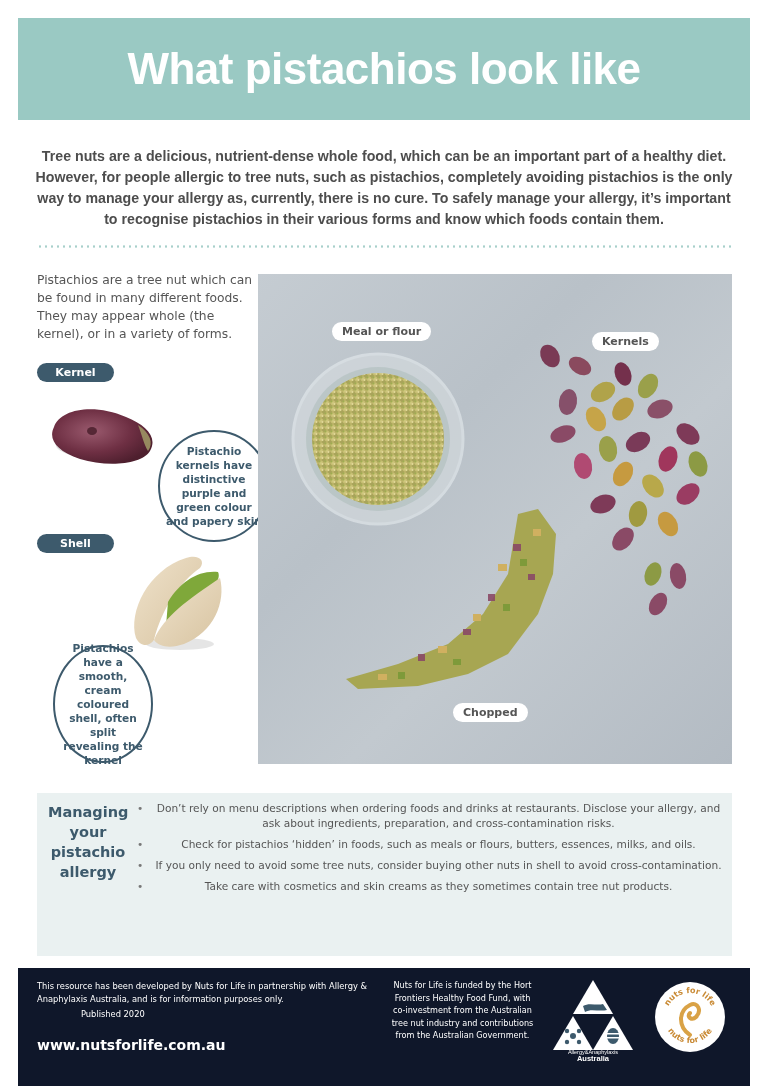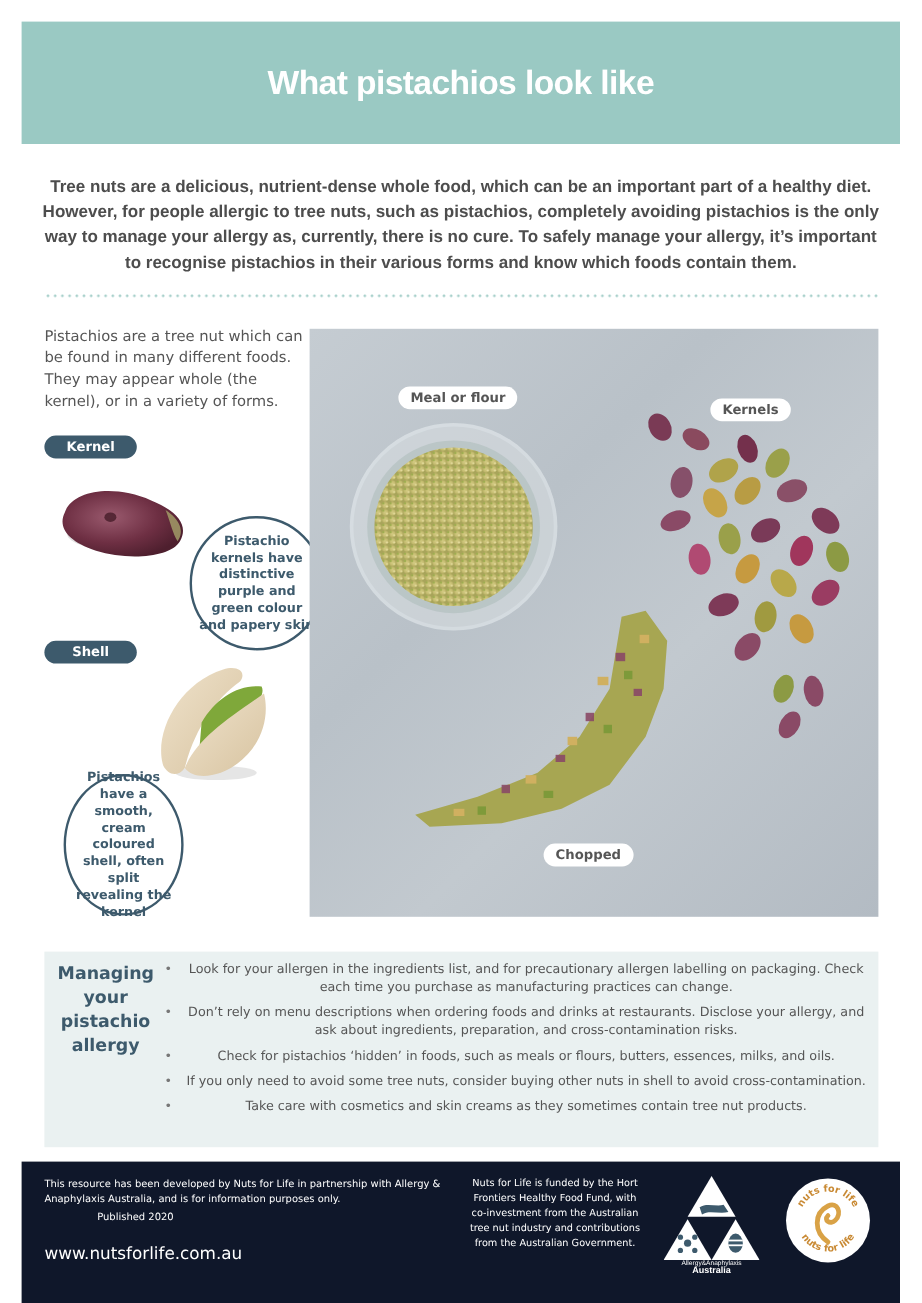--- a/index.html
+++ b/index.html
@@ -1,20 +1,20 @@
 <!DOCTYPE html>
 <html><head>
   <meta charset="utf-8">
   <style>
     * { box-sizing: border-box; margin: 0; padding: 0; }
     html, body { width: 768px; height: 1086px; background: #ffffff; overflow: hidden; }
     body { position: relative; font-family: "DejaVu Sans", "Liberation Sans", sans-serif; color: #4a4a4a; }
 
     .header { position: absolute; left: 18px; top: 18px; width: 732px; height: 102px; background: #9ac9c3; display: flex; align-items: center; justify-content: center; }
-    .header h1 { color: #ffffff; font-family: "Liberation Sans", sans-serif; font-weight: bold; font-size: 28px; letter-spacing: -0.5px; }
+    .header h1 { color: #ffffff; font-family: "Liberation Sans", sans-serif; font-weight: bold; font-size: 44px; letter-spacing: -0.5px; }
 
     .intro { position: absolute; left: 30px; top: 146px; width: 708px; text-align: center; font-family: Liberation Sans, sans-serif; font-weight: bold; font-size: 14.2px; line-height: 21px; color: #4d4d4d; }
 
     .dots { position: absolute; left: 37px; top: 245px; width: 695px; height: 3px; background-image: radial-gradient(circle, #a8d0cb 1px, transparent 1.3px); background-size: 6px 3px; background-repeat: repeat-x; }
 
     .left-text { position: absolute; left: 37px; top: 271px; width: 220px; font-size: 12.3px; line-height: 18px; color: #555555; }
 
     .pill-dark { position: absolute; left: 37px; width: 77px; height: 19px; border-radius: 10px; background: #3d5a6c; color: #ffffff; font-size: 11px; font-weight: bold; display: flex; align-items: center; justify-content: center; }
 
     .callout { position: absolute; border: 2px solid #3d5a6c; border-radius: 50%; background: #ffffff; display: flex; align-items: center; justify-content: center; text-align: center; color: #3d5a6c; font-weight: bold; font-size: 10.6px; line-height: 14px; padding: 6px; }
@@ -29,21 +29,21 @@
 
     .manage { position: absolute; left: 37px; top: 793px; width: 695px; height: 163px; background: #eaf1f1; text-align: center; }
     .manage h2 { position: absolute; left: 11px; top: 9px; width: 80px; font-size: 14.5px; line-height: 20px; font-weight: bold; color: #3d5a6c; }
     .manage ul { position: absolute; left: 100px; top: 8px; width: 590px; list-style: none; font-size: 10.6px; line-height: 15px; color: #555555; }
     .manage li { position: relative; padding-left: 13px; margin-bottom: 6px; }
     .manage li::before { content: "\2022"; position: absolute; left: 0; top: 0; color: #777; }
 
     .footer { position: absolute; left: 18px; top: 968px; width: 732px; height: 125px; background: #0f172a; color: #ffffff; }
     .footer .dev { position: absolute; left: 19px; top: 12px; width: 330px; font-size: 8.3px; line-height: 13px; }
     .footer .pub { position: absolute; left: 19px; top: 41px; font-size: 8.3px; margin-left: 44px; }
-    .footer .url { position: absolute; left: 19px; top: 69px; font-size: 14px; font-weight: normal; }
+    .footer .url { position: absolute; left: 19px; top: 69px; font-size: 14px; font-weight: bold; }
     .footer .fund { position: absolute; left: 372px; top: 11px; width: 145px; text-align: center; font-size: 8.1px; line-height: 12.5px; }
     .footer .aaa { position: absolute; left: 535px; top: 8px; width: 80px; height: 86px; }
     .footer .nfl { position: absolute; left: 636px; top: 13px; width: 72px; height: 72px; }
   </style>
 </head>
 <body>
 
 <div class="header">
   <h1>What pistachios look like</h1>
 </div>
@@ -163,21 +163,20 @@
   </svg>
 
   <div class="pill-light" style="left:74px; top:48px;">Meal or flour</div>
   <div class="pill-light" style="left:334px; top:58px;">Kernels</div>
   <div class="pill-light" style="left:195px; top:429px;">Chopped</div>
 </div>
 
 <div class="manage">
   <h2>Managing your pistachio allergy</h2>
   <ul>
-    <li>Look for your allergen in the ingredients list, and for precautionary allergen labelling on packaging. Check each time you purchase as manufacturing practices can change.</li>
     <li>Don’t rely on menu descriptions when ordering foods and drinks at restaurants. Disclose your allergy, and ask about ingredients, preparation, and cross-contamination risks.</li>
     <li>Check for pistachios ‘hidden’ in foods, such as meals or flours, butters, essences, milks, and oils.</li>
     <li>If you only need to avoid some tree nuts, consider buying other nuts in shell to avoid cross-contamination.</li>
     <li>Take care with cosmetics and skin creams as they sometimes contain tree nut products.</li>
   </ul>
 </div>
 
 <div class="footer">
   <p class="dev">This resource has been developed by Nuts for Life in partnership with Allergy &amp; Anaphylaxis Australia, and is for information purposes only.</p>
   <p class="pub">Published 2020</p>

